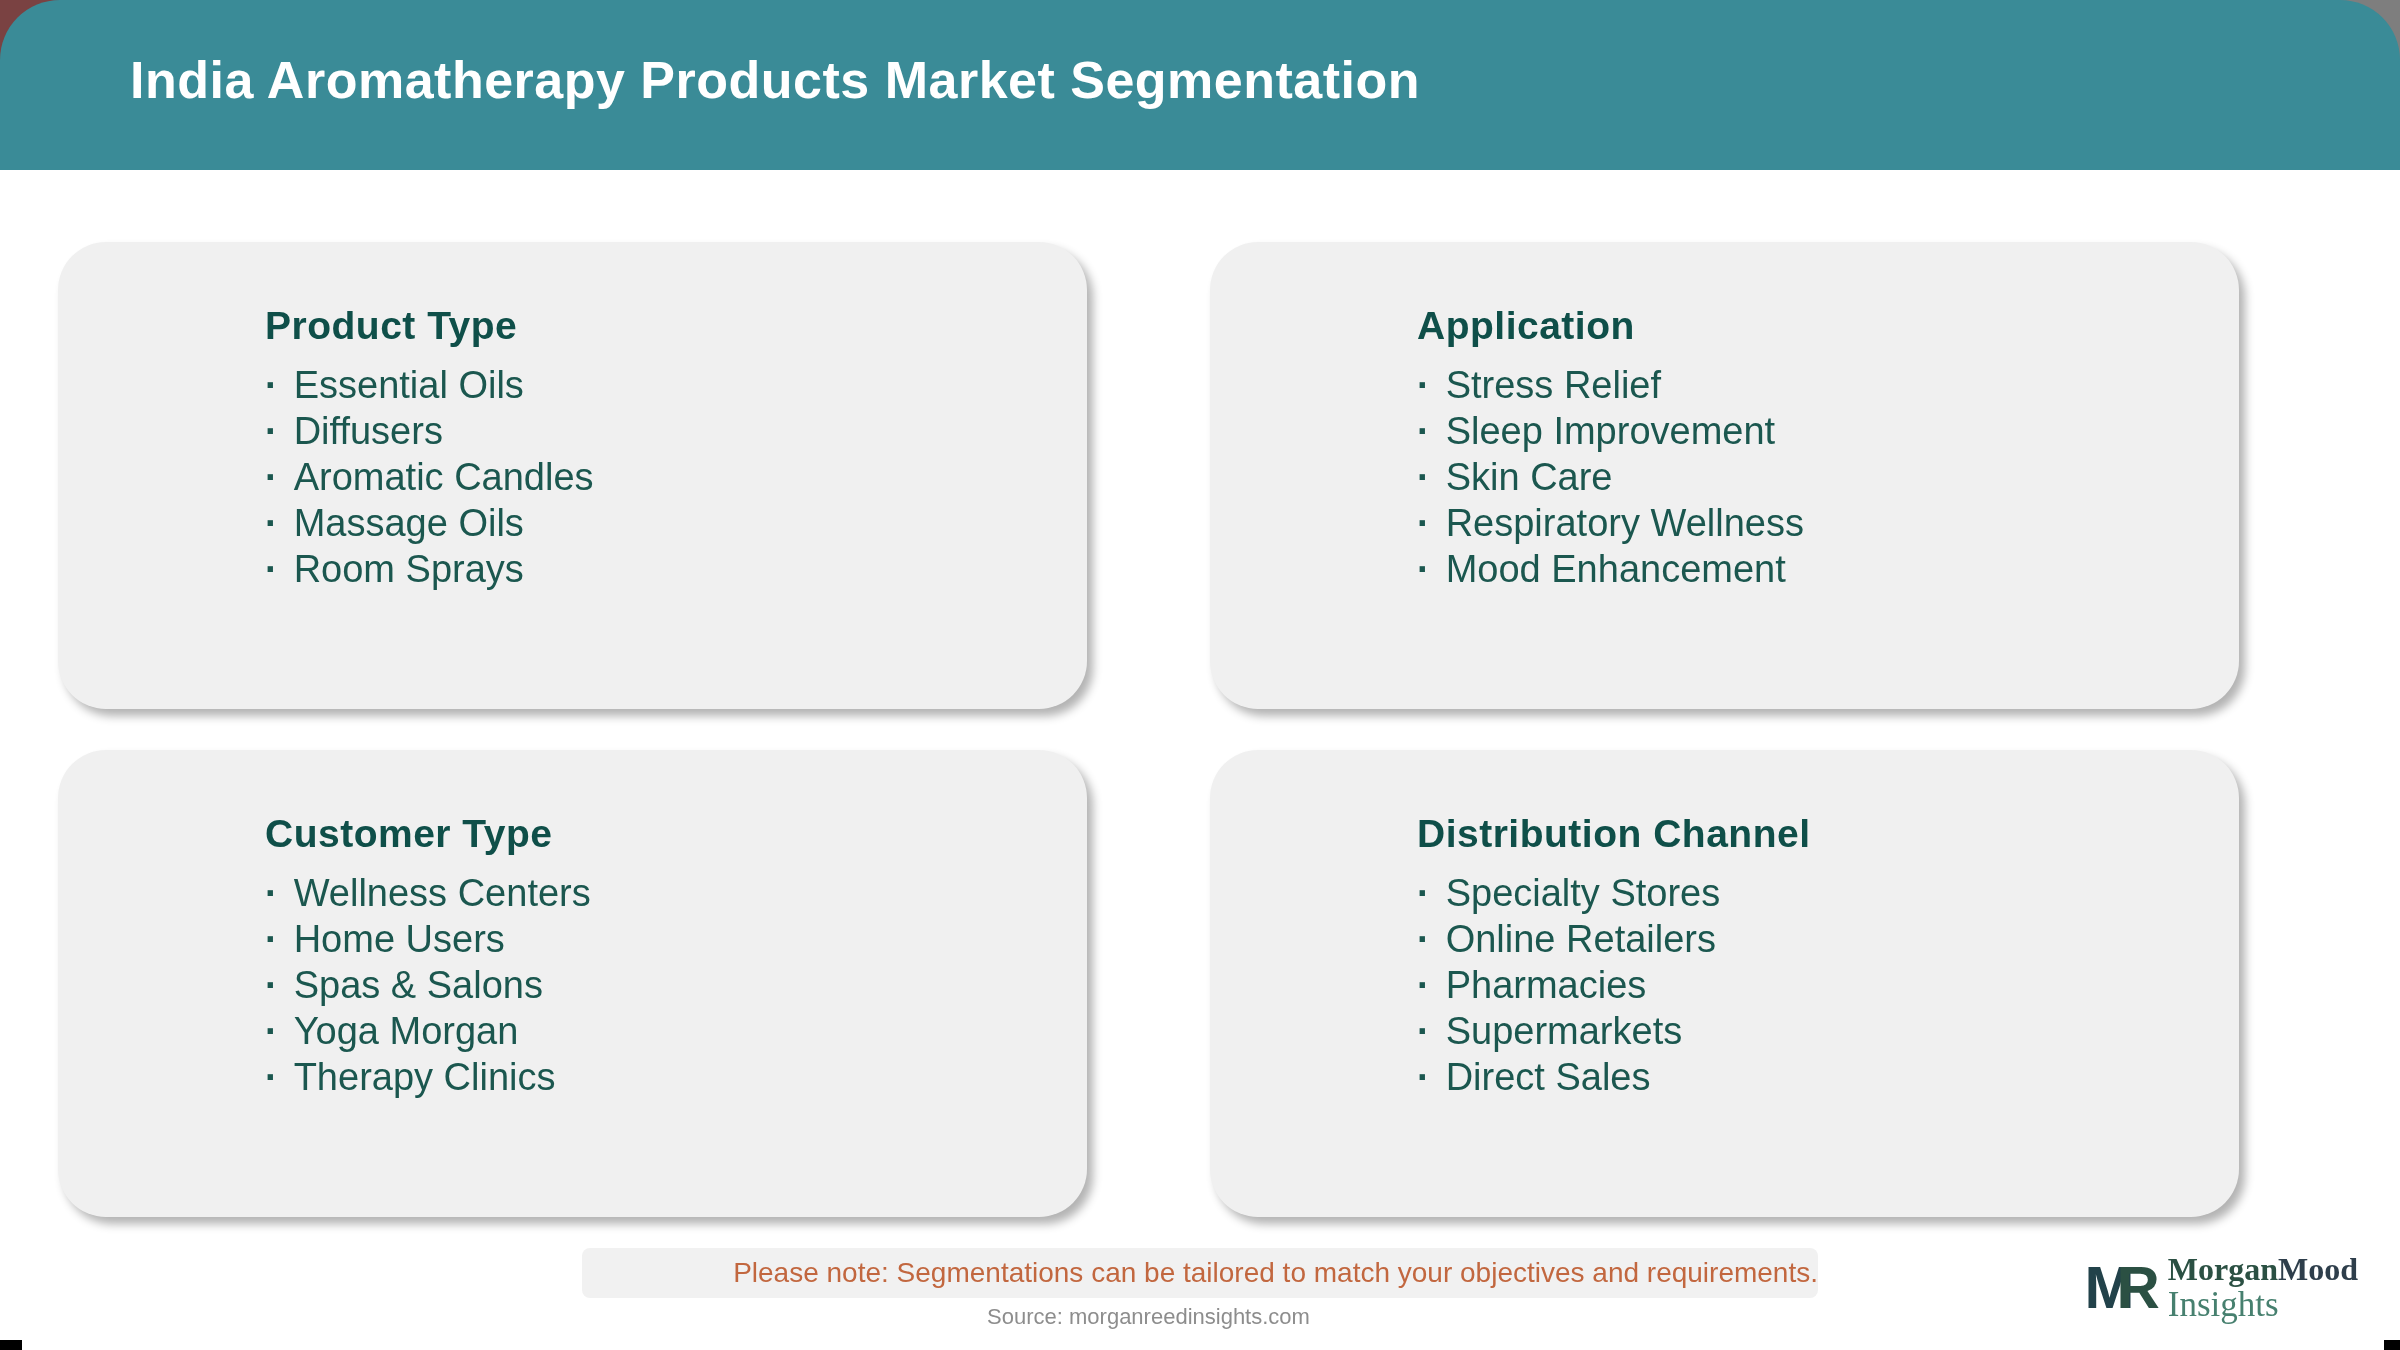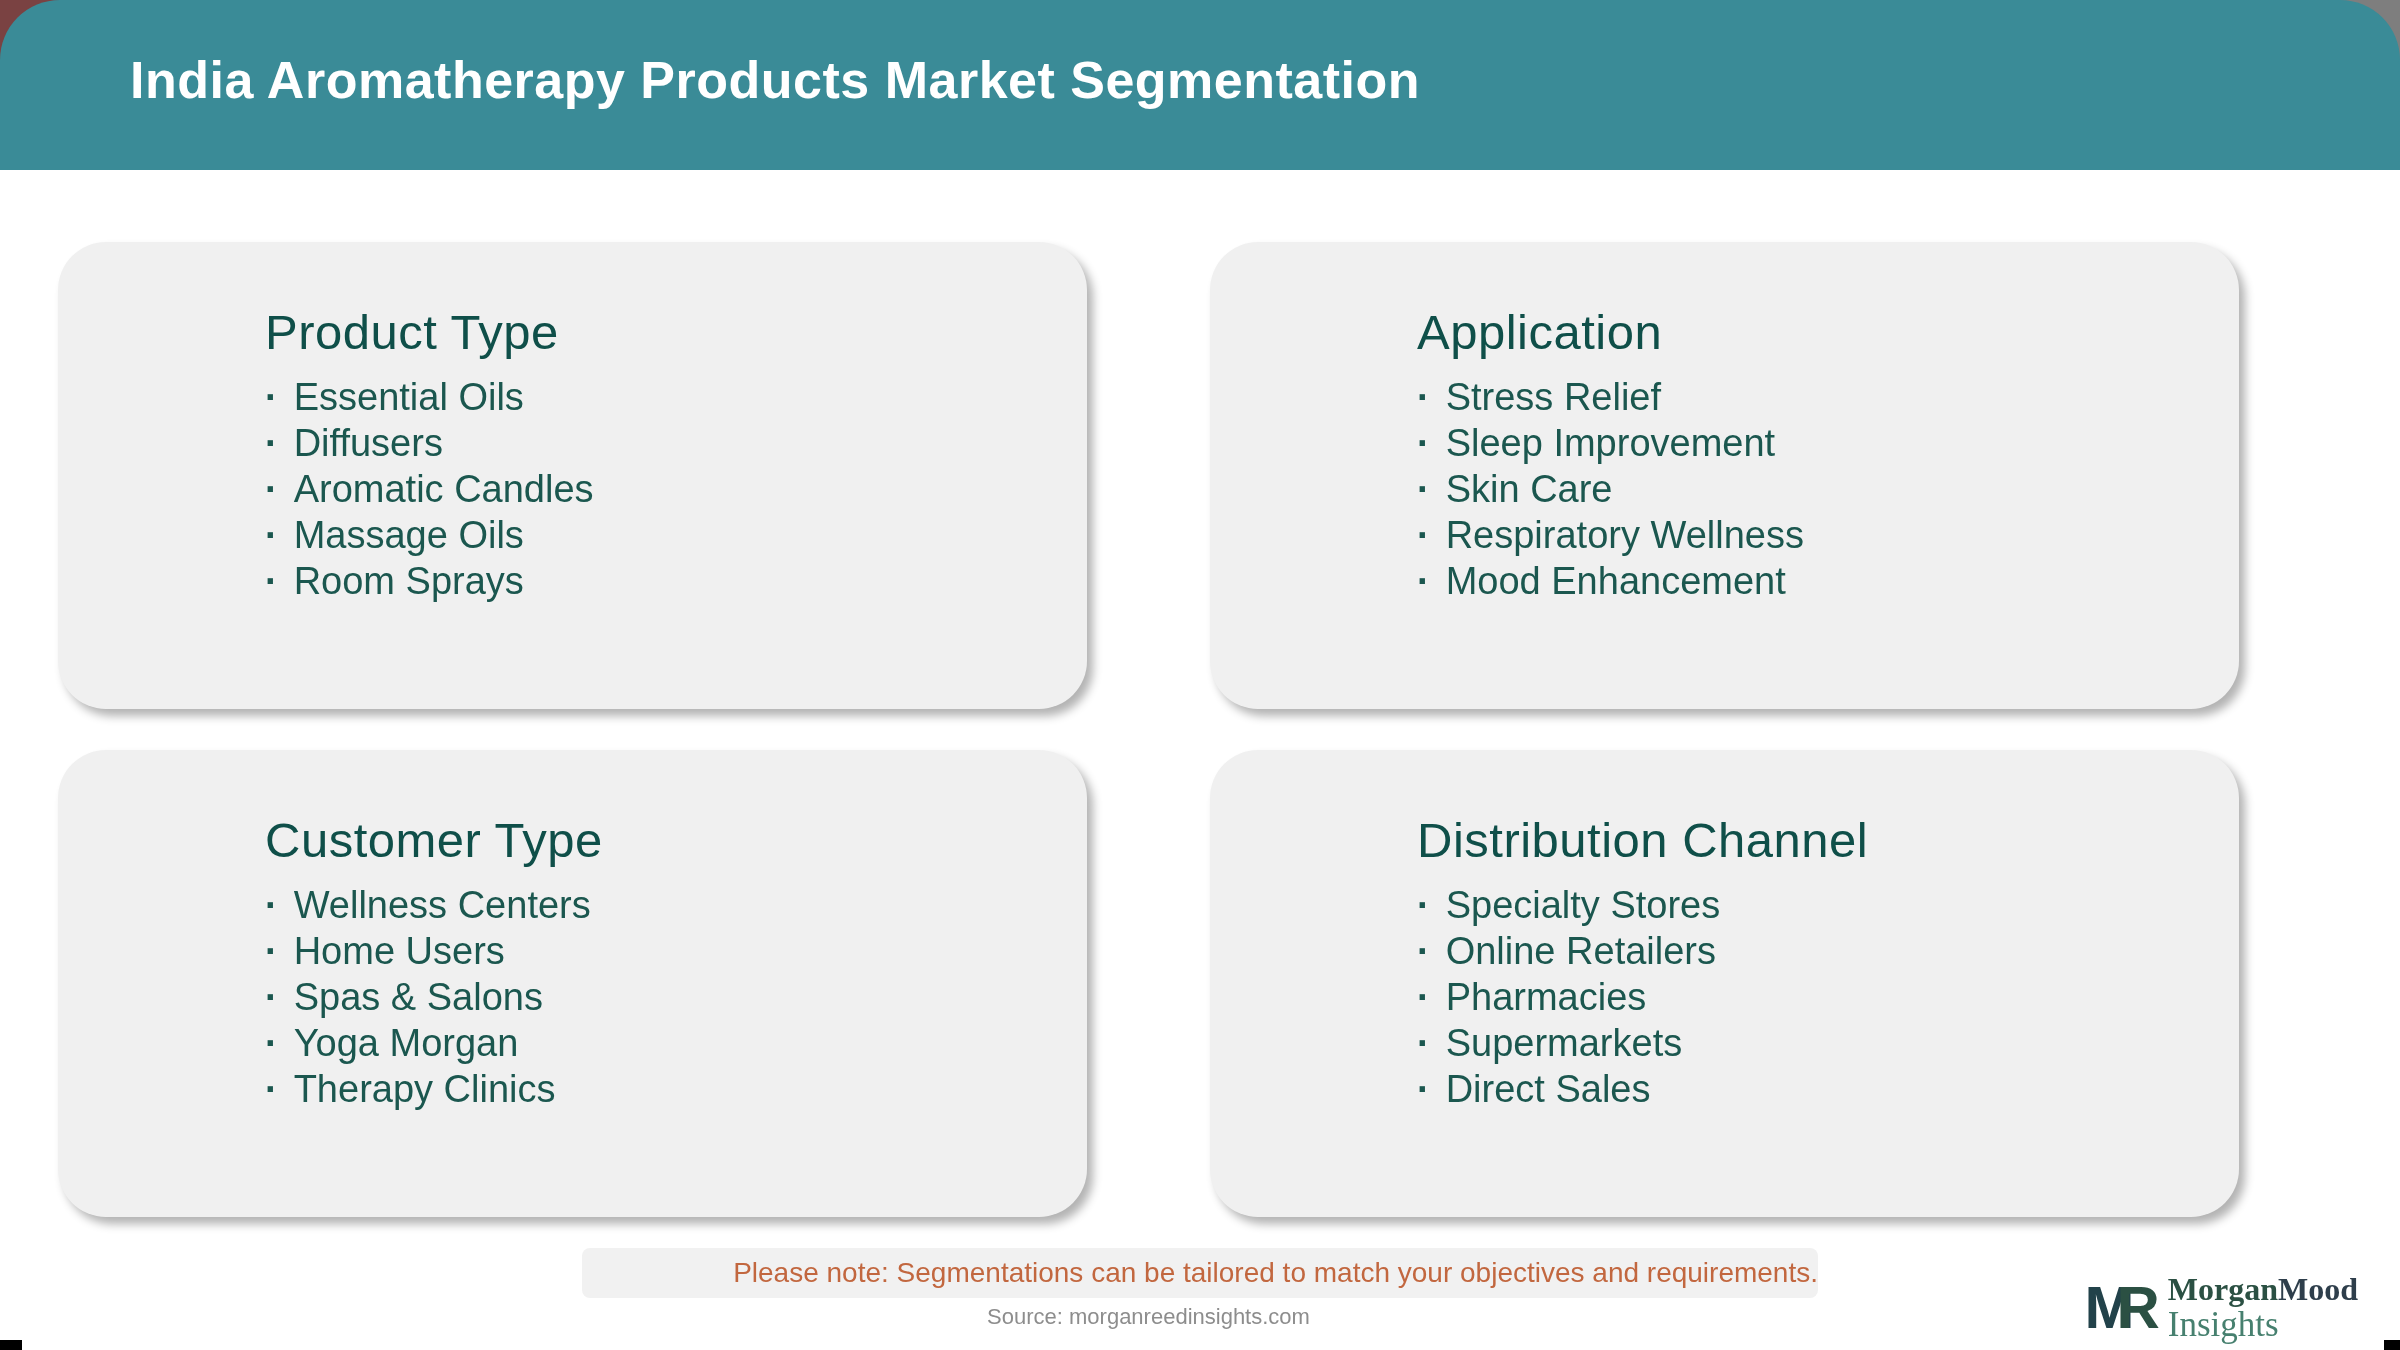--- a/index.html
+++ b/index.html
@@ -54,22 +54,22 @@
     z-index:1;
   }
   .card{
     height:467px;
     background:var(--card-bg);
     border-radius:48px;
     box-shadow:6px 7px 10px rgba(0,0,0,0.30);
     padding:62px 40px 0 207px;
   }
   .card h2{
-    font-size:49px;
-    font-weight:400;
+    font-size:39px;
+    font-weight:700;
     color:var(--heading-color);
     margin-bottom:14px;
     letter-spacing:0.5px;
   }
   .card ul{list-style:none;}
   .card li{
     font-size:38px;
     line-height:46px;
     color:var(--item-color);
     display:flex;align-items:baseline;
@@ -94,21 +94,21 @@
   .source{
     position:absolute;left:4px;top:1304px;width:2389px;
     padding-right:100px;
     text-align:center;
     color:var(--source-color);
     font-size:22px;
     z-index:1;
   }
   
   .logo{
-    position:absolute;right:42px;bottom:8px;
+    position:absolute;right:42px;bottom:28px;
     display:flex;align-items:center;
     z-index:2;
     justify-content:center;
   }
   .monogram{
     font-weight:800;
     font-size:60px;
     line-height:52px;
     letter-spacing:-0.30em;
     padding-right:26px;

